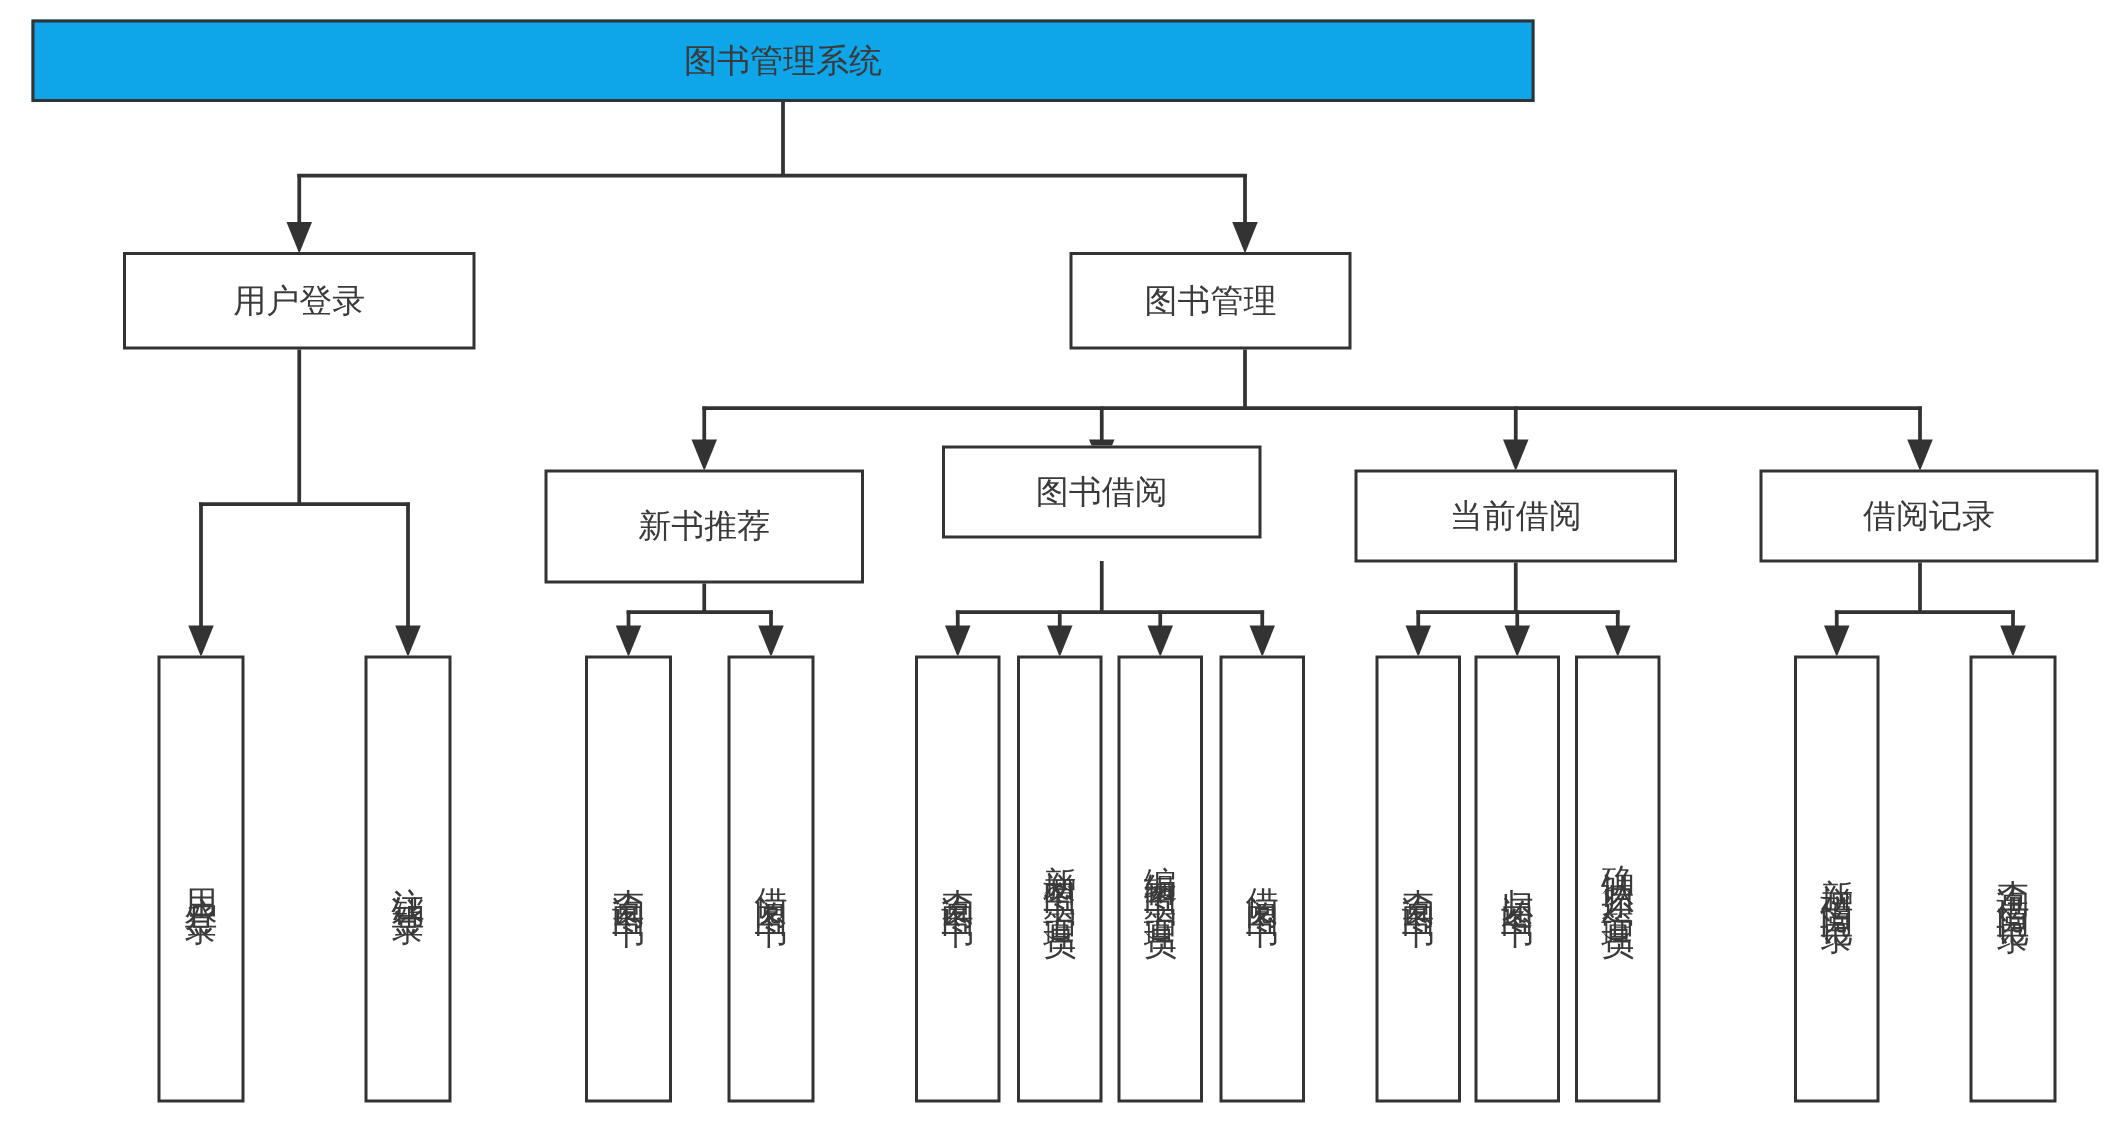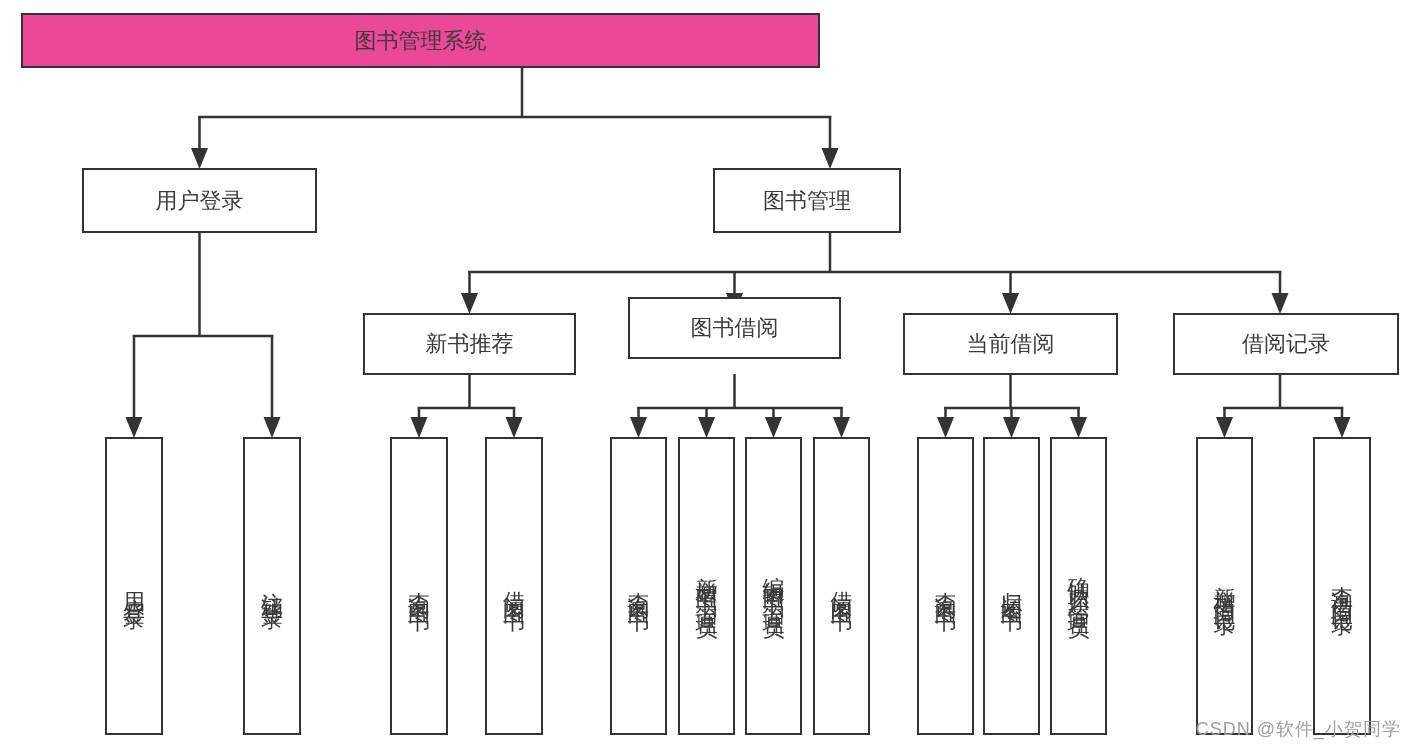--- a/index.html
+++ b/index.html
@@ -102,31 +102,30 @@
       <line x1="1078.5" y1="407" x2="1078.5" y2="419" stroke="#333333" stroke-width="2.5"></line>
       <polygon points="1070,417 1087,417 1078.5,438" fill="#333333"></polygon>
       <line x1="1280" y1="374" x2="1280" y2="408" stroke="#333333" stroke-width="2.5"></line>
       <line x1="1223.25" y1="408" x2="1343.25" y2="408" stroke="#333333" stroke-width="2.5"></line>
       <line x1="1224.5" y1="407" x2="1224.5" y2="419" stroke="#333333" stroke-width="2.5"></line>
       <polygon points="1216,417 1233,417 1224.5,438" fill="#333333"></polygon>
       <line x1="1342" y1="407" x2="1342" y2="419" stroke="#333333" stroke-width="2.5"></line>
       <polygon points="1333.5,417 1350.5,417 1342,438" fill="#333333"></polygon>
     </svg>
 
-  <div id="watermark" style="color: rgb(158, 158, 158);">CSDN @软件_小贺同学</div>
-<div class="node" style="left: 21px; top: 13px; width: 799px; height: 55px; border-color: rgb(51, 51, 51); background: #ec4899;">
+<div class="node" style="left: 21px; top: 13px; width: 1002px; height: 55px; border-color: rgb(51, 51, 51); background: #0ea5e9;">
       <span class="label" style="color: rgb(58, 58, 58);">图书管理系统</span>
     </div>
     <div class="node" style="left: 82px; top: 168px; width: 235px; height: 65px; border-color: rgb(51, 51, 51); background: rgb(255, 255, 255);">
       <span class="label" style="color: rgb(58, 58, 58);">用户登录</span>
     </div>
     <div class="node" style="left: 713px; top: 168px; width: 188px; height: 65px; border-color: rgb(51, 51, 51); background: rgb(255, 255, 255);">
       <span class="label" style="color: rgb(58, 58, 58);">图书管理</span>
     </div>
-    <div class="node" style="left: 363px; top: 313px; width: 213px; height: 62px; border-color: rgb(51, 51, 51); background: rgb(255, 255, 255); font-family: Liberation Serif, serif;">
+    <div class="node" style="left: 363px; top: 313px; width: 213px; height: 76px; border-color: rgb(51, 51, 51); background: rgb(255, 255, 255); font-family: Liberation Serif, serif;">
       <span class="label" style="color: rgb(58, 58, 58);">新书推荐</span>
     </div>
     <div class="node" style="left: 628px; top: 297px; width: 213px; height: 62px; border-color: rgb(51, 51, 51); background: rgb(255, 255, 255);">
       <span class="label" style="color: rgb(58, 58, 58);">图书借阅</span>
     </div>
     <div class="node" style="left: 903px; top: 313px; width: 215px; height: 62px; border-color: rgb(51, 51, 51); background: rgb(255, 255, 255);">
       <span class="label" style="color: rgb(58, 58, 58); text-align: center;">当前借阅</span>
     </div>
     <div class="node" style="left: 1173px; top: 313px; width: 226px; height: 62px; border-color: rgb(51, 51, 51); background: rgb(255, 255, 255);">
       <span class="label" style="color: rgb(58, 58, 58);">借阅记录</span>

